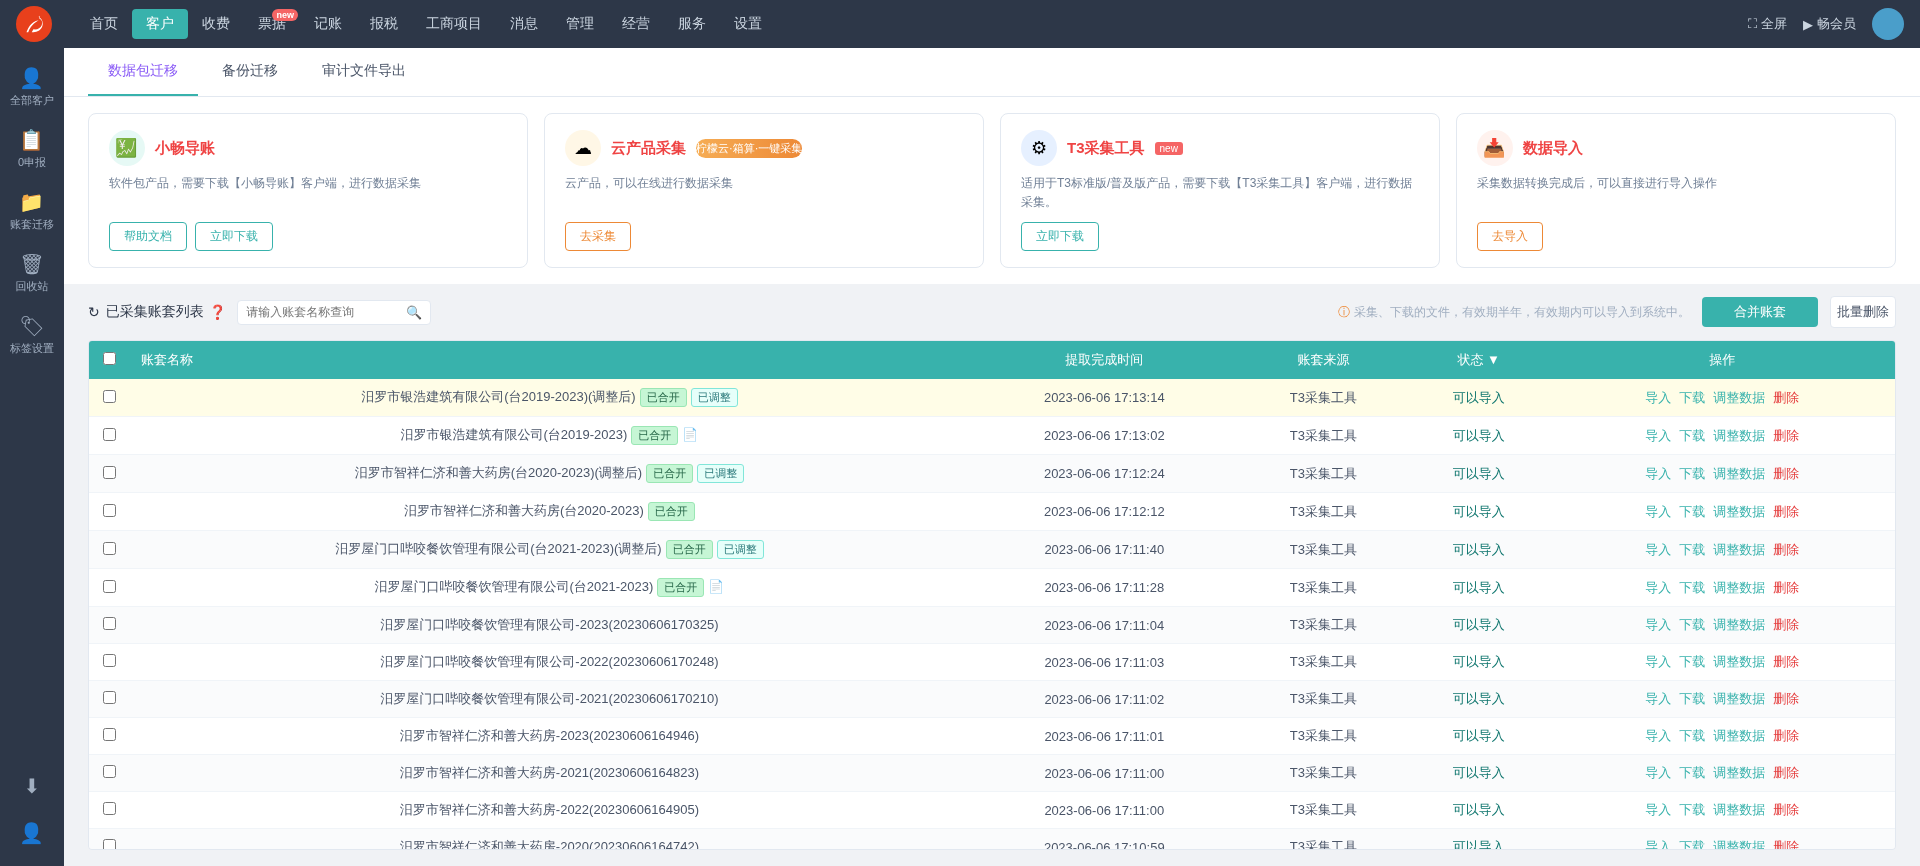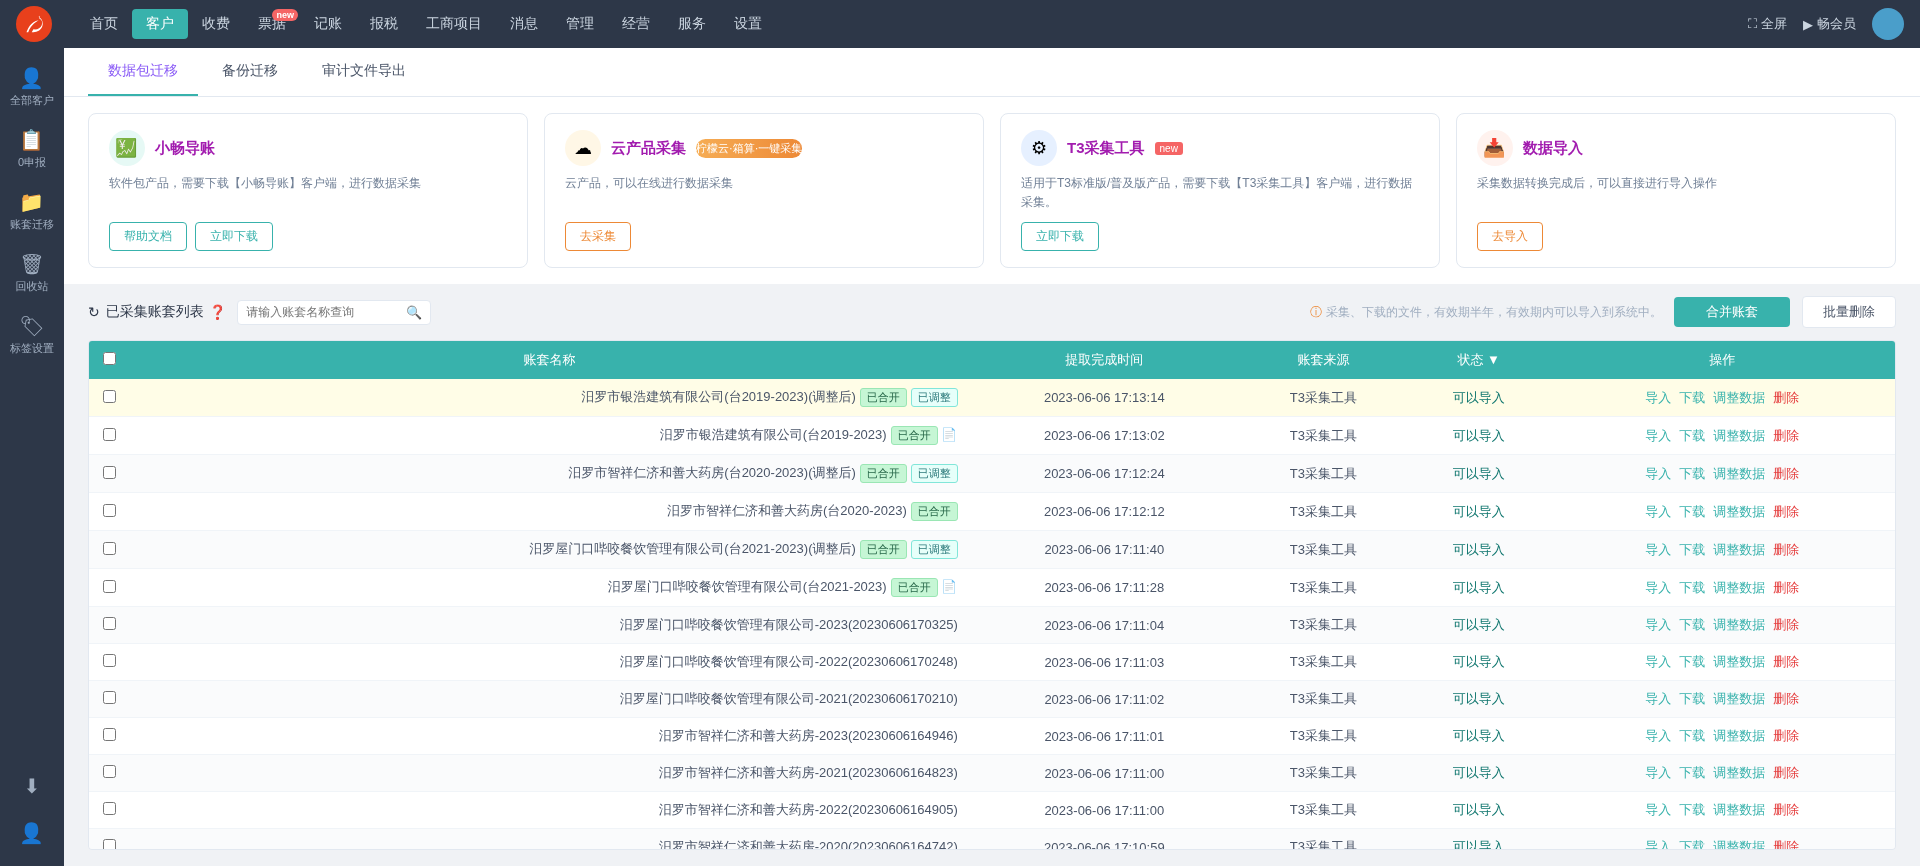--- a/index.html
+++ b/index.html
@@ -36,54 +36,54 @@
 
     
     .cards-area { display: flex; gap: 16px; padding: 16px 24px; background: white; flex-shrink: 0; }
     .card { flex: 1; border: 1px solid #e2e8f0; border-radius: 8px; padding: 16px 20px; display: flex; flex-direction: column; min-height: 110px; }
     .card-header { display: flex; align-items: center; gap: 10px; margin-bottom: 8px; }
     .card-icon { width: 36px; height: 36px; border-radius: 50%; display: flex; align-items: center; justify-content: center; font-size: 18px; flex-shrink: 0; }
     .card-icon.green { background: #e6f9f5; }
     .card-icon.orange { background: #fff7e6; }
     .card-icon.blue { background: #e6f0ff; }
     .card-icon.red-orange { background: #fff2ee; }
-    .card-title { font-size: 15px; font-weight: 600; color: #a21caf; }
+    .card-title { font-size: 15px; font-weight: 600; color: #ef4444; }
     .card-badge { background: #38b2ac; color: white; font-size: 11px; padding: 2px 0; border-radius: 10px; }
     .card-badge.orange-b { background: linear-gradient(90deg, #f6ad55, #ed8936); }
     .card-badge.new-b { background: #f56565; font-size: 10px; padding: 1px 5px; border-radius: 3px; }
     .card-desc { color: #718096; font-size: 12px; line-height: 1.6; flex: 1; }
     .card-actions { display: flex; gap: 8px; margin-top: 10px; align-items: center; }
     .btn-outline { border: 1px solid #38b2ac; color: #38b2ac; background: white; padding: 5px 14px; border-radius: 4px; cursor: pointer; font-size: 12px; }
     .btn-outline.orange-btn { border-color: #ed8936; color: #ed8936; }
 
     
     .list-section { flex: 1; overflow: hidden; padding: 0 24px 16px; display: flex; flex-direction: column; }
     .list-toolbar { display: flex; align-items: center; gap: 10px; padding: 12px 0; }
     .list-label { font-size: 14px; color: #2d3748; font-weight: 500; display: flex; align-items: center; gap: 6px; }
     .search-box { display: flex; align-items: center; border: 1px solid #e2e8f0; border-radius: 4px; padding: 4px 8px; background: white; }
     .search-box input { border: none; outline: none; font-size: 12px; width: 160px; color: #4a5568; }
     .search-box .search-icon { color: #a0aec0; cursor: pointer; }
     .list-toolbar-right { margin-left: auto; display: flex; align-items: center; gap: 12px; }
     .hint-text { color: #a0aec0; font-size: 12px; display: flex; align-items: center; gap: 4px; }
     .btn-teal { background: #38b2ac; color: white; border: none; padding: 6px 32px; border-radius: 4px; cursor: pointer; font-size: 13px; }
-    .btn-gray { background: white; color: #4a5568; border: 1px solid #e2e8f0; padding: 6px 20px; border-radius: 4px; cursor: pointer; font-size: 13px; }
+    .btn-gray { background: white; color: #4a5568; border: 1px solid #e2e8f0; padding: 6px 6px; border-radius: 4px; cursor: pointer; font-size: 13px; }
 
     
     .table-wrap { flex: 1; overflow-y: auto; border-radius: 4px; border: 1px solid #e2e8f0; }
     table { width: 100%; border-collapse: collapse; background: white; }
     thead tr { background: #38b2ac; color: white; }
     thead th { padding: 10px 12px; font-size: 13px; font-weight: 500; text-align: center; }
     thead th:first-child { width: 40px; }
-    thead th:nth-child(2) { text-align: center; }
+    thead th:nth-child(2) { text-align: left; }
     tbody tr { border-bottom: 1px solid #f0f4f8; }
     tbody tr:nth-child(odd) { background: #fafbfc; }
     tbody tr:nth-child(even) { background: white; }
     tbody tr.highlighted { background: #fffde7; }
     tbody td { padding: 9px 12px; font-size: 13px; color: #4a5568; text-align: center; vertical-align: middle; }
-    tbody td:nth-child(2) { text-align: right; }
+    tbody td:nth-child(2) { text-align: center; }
     .tag { display: inline-block; font-size: 11px; padding: 1px 6px; border-radius: 3px; margin-left: 4px; }
     .tag-green { background: #c6f6d5; color: #276749; border: 1px solid #9ae6b4; }
     .tag-teal { background: #e6fffa; color: #2c7a7b; border: 1px solid #81e6d9; }
     .tag-icon { color: #a0aec0; margin-left: 4px; cursor: pointer; }
     .action-link { color: #38b2ac; cursor: pointer; margin: 0 4px; font-size: 13px; }
     .action-link.red { color: #e53e3e; }
     .status-ok { color: #0f766e; }
     .info-icon { color: #ed8936; }
 
     

